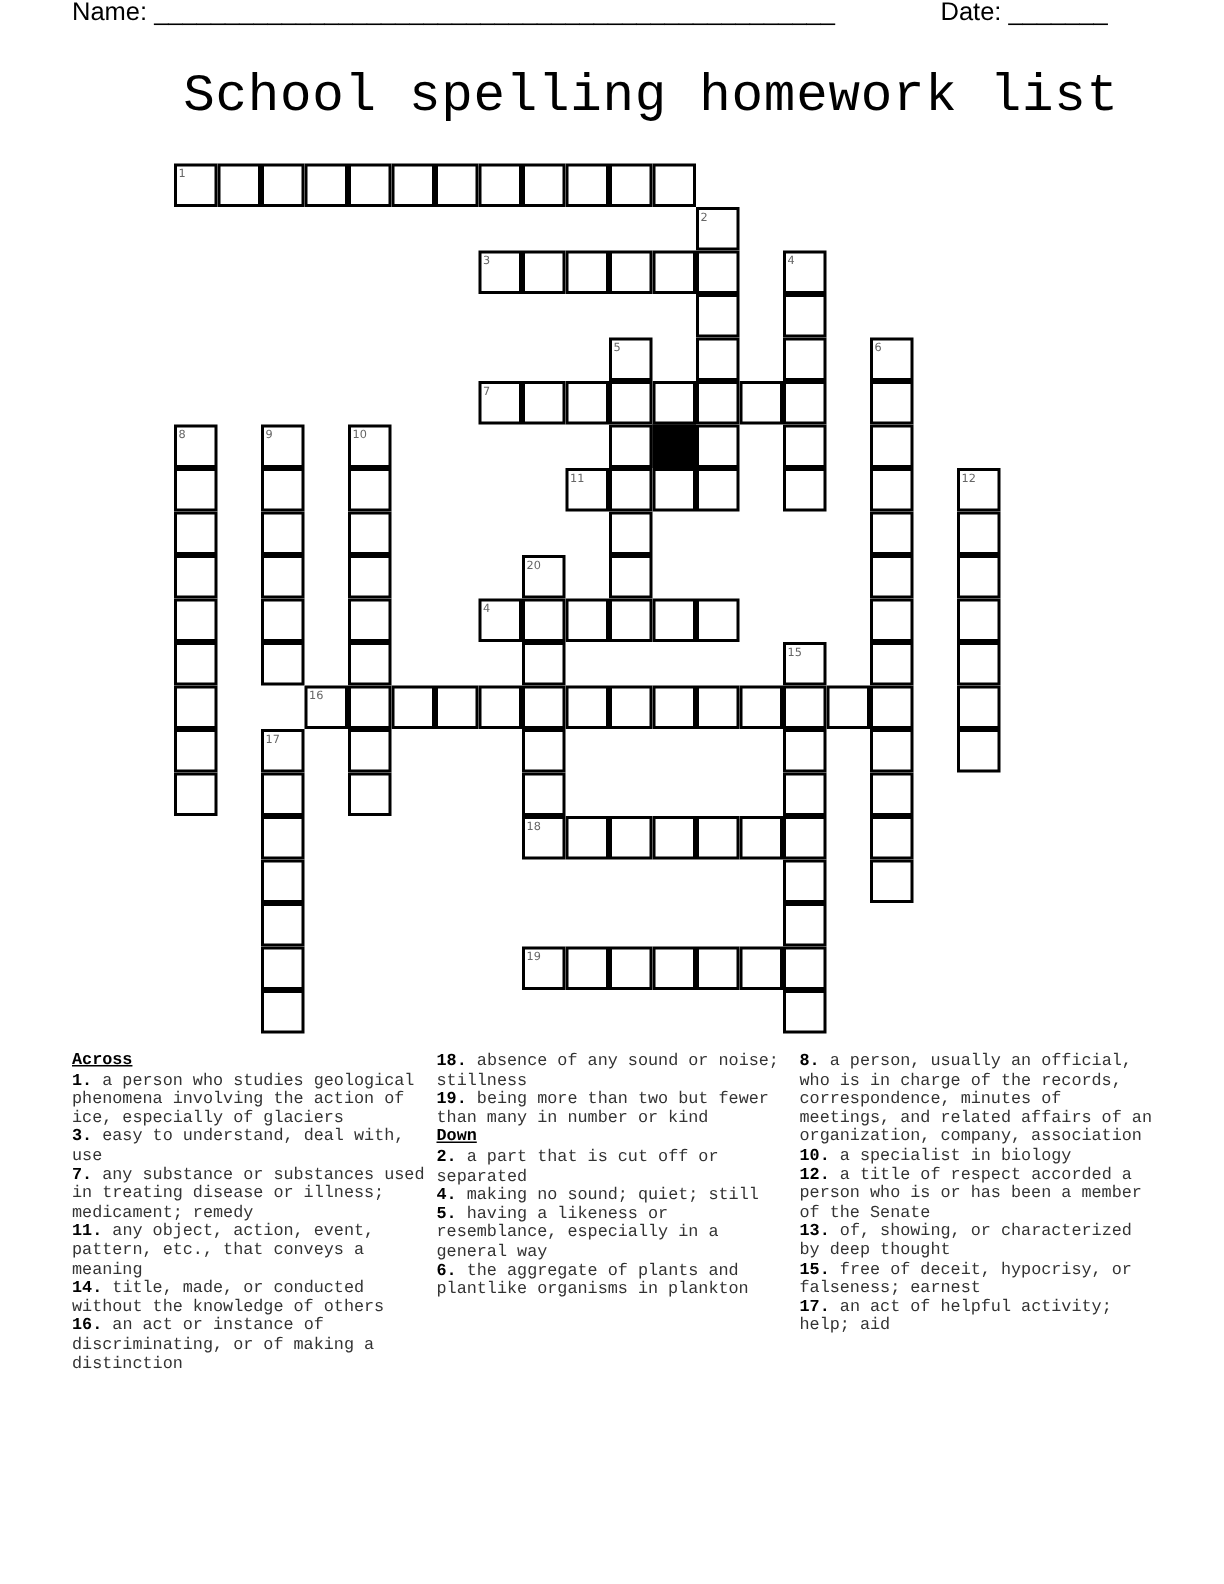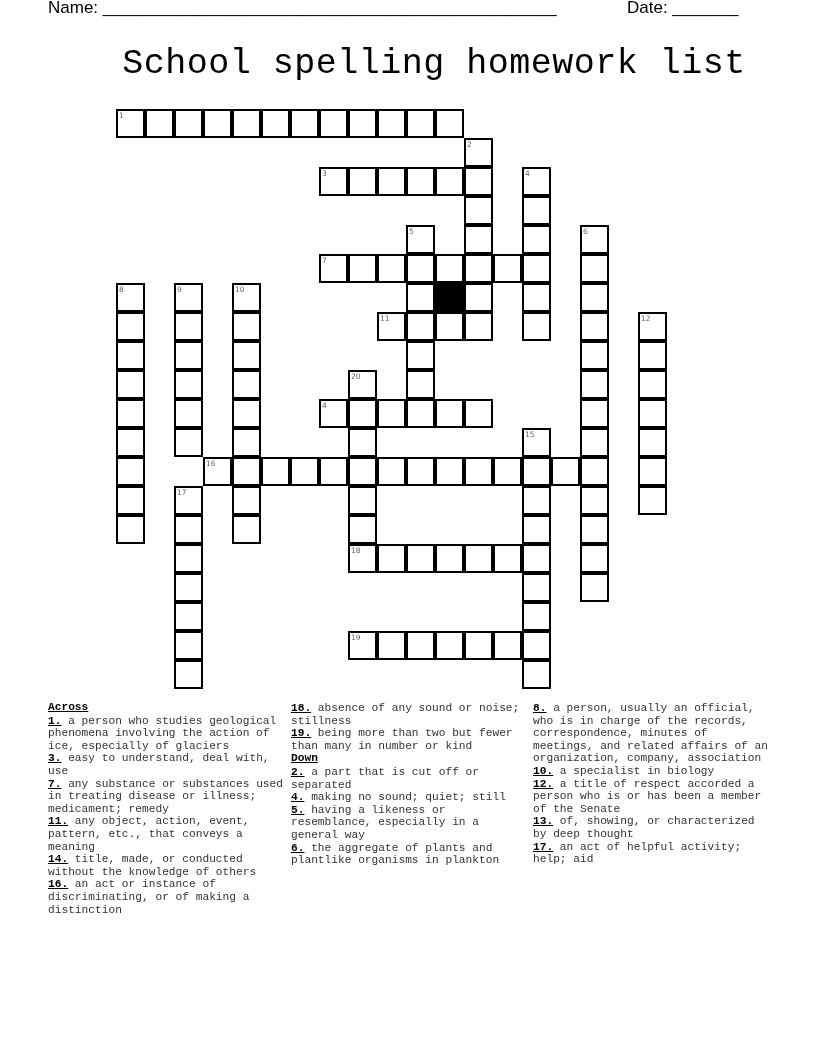--- a/index.html
+++ b/index.html
@@ -6,21 +6,21 @@
   body { width: 816px; height: 1056px; position: relative; overflow: hidden; font-family: "Liberation Sans", sans-serif; color: #000; }
   .header-row { position: absolute; top: -2px; left: 48px; font-size: 17px; font-family: "Liberation Sans", sans-serif; white-space: pre; }
   .date-row { position: absolute; top: -2px; left: 627px; font-size: 17px; font-family: "Liberation Sans", sans-serif; white-space: pre; }
   .title { position: absolute; top: 44px; left: 0; width: 816px; text-align: center; font-family: "Liberation Mono", monospace; font-size: 35px; letter-spacing: 0.5px; padding-left: 26px; }
   .grid { position: absolute; left: 117px; top: 110px; }
   .cell { position: absolute; width: 29px; height: 29px; box-sizing: border-box; border: 2px solid #000; background: #fff; margin-left: -1px; margin-top: -1px; }
   .cell.black { background: #000; }
   .cell .num { position: absolute; left: 1px; top: 0px; font-family: "DejaVu Sans", sans-serif; font-size: 7.5px; color: #666; line-height: 9px; }
   .clues-col { position: absolute; top: 701px; font-family: "Liberation Mono", monospace; font-size: 11.2px; line-height: 12.6px; color: #333; }
   .clue { margin: 0; }
-  .clue b { color: #000; text-decoration: underline; }
+  .clue b { color: #000; }
   .clue-heading { font-weight: bold; text-decoration: underline; color: #000; margin: 0 0 1px 0; }
 </style>
 </head>
 <body>
 
 <div class="header-row">Name: ________________________________________________</div>
 <div class="date-row">Date: _______</div>
 
 <div class="title">School spelling homework list</div>
 
@@ -220,14 +220,15 @@
   <p class="clue"><b>4.</b><span> making no sound; quiet; still</span></p>
   <p class="clue"><b>5.</b><span> having a likeness or resemblance, especially in a general way</span></p>
   <p class="clue"><b>6.</b><span> the aggregate of plants and plantlike organisms in plankton</span></p>
 </div>
 
 <div class="clues-col" style="left:533px; width:240px; top:702px;">
   <p class="clue"><b>8.</b><span> a person, usually an official, who is in charge of the records, correspondence, minutes of meetings, and related affairs of an organization, company, association</span></p>
   <p class="clue"><b>10.</b><span> a specialist in biology</span></p>
   <p class="clue"><b>12.</b><span> a title of respect accorded a person who is or has been a member of the Senate</span></p>
   <p class="clue"><b>13.</b><span> of, showing, or characterized by deep thought</span></p>
+  <p class="clue"><b>15.</b><span> free of deceit, hypocrisy, or falseness; earnest</span></p>
   <p class="clue"><b>17.</b><span> an act of helpful activity; help; aid</span></p>
 </div>
 
 </body></html>

